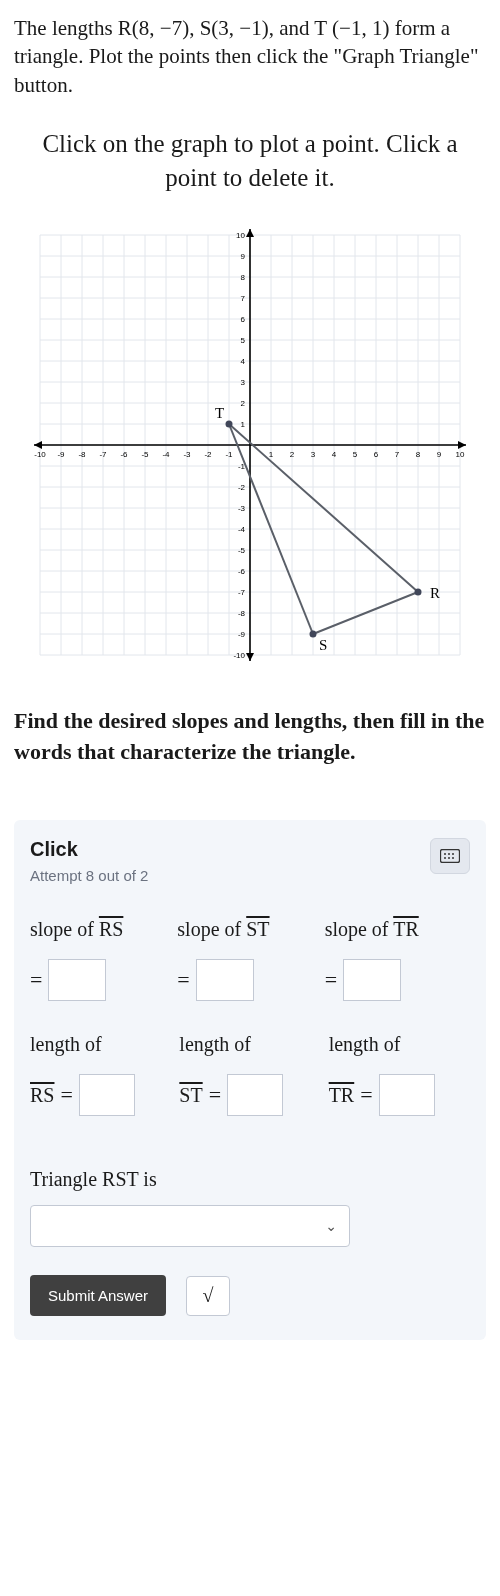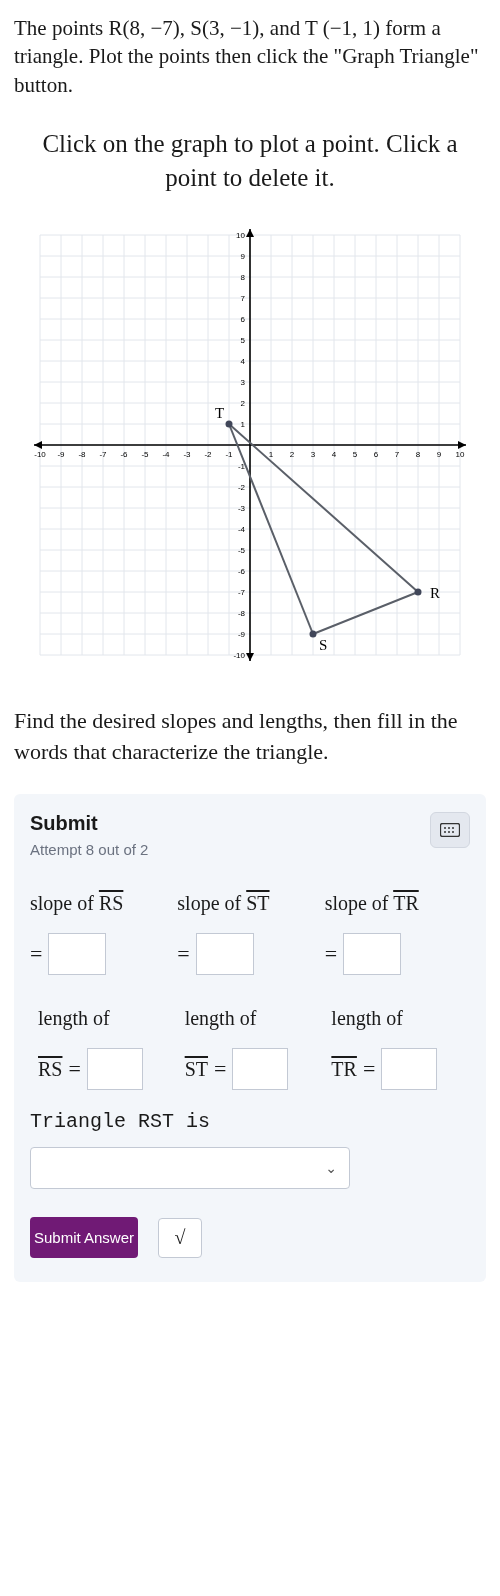--- a/index.html
+++ b/index.html
@@ -8,21 +8,21 @@
     padding: 14px;
     font-family: Georgia, 'Times New Roman', serif;
     font-size: 21px;
     color: #1a1a1a;
     width: 500px;
     background: #fff;
   }
   .question-text { line-height: 1.35; margin-bottom: 28px; }
   .instruction { text-align: center; font-size: 25px; margin: 0 24px 30px; line-height: 1.35; }
   .graph-wrap { display:flex; justify-content:center; margin-bottom: 40px; }
-  .prompt2 { font-size: 22px; line-height:1.45; margin: 20px 0 26px; }
+  .prompt2 { font-size: 22px; line-height:1.45; margin: 20px 0 52px; font-weight: bold; }
   .answer-card {
     background: #f3f6fa;
     border-radius: 6px;
     padding: 18px 16px 24px;
   }
   .answer-header { display:flex; align-items:flex-start; justify-content:space-between; }
   .answer-title { font-weight: bold; font-size: 20px; font-family: -apple-system, Arial, sans-serif; }
   .attempt { color:#6b7280; font-size:15px; margin-top:6px; font-family: -apple-system, Arial, sans-serif; }
   .keypad-btn {
     width: 40px; height: 36px;
@@ -35,55 +35,55 @@
   .row3 { display:flex; gap: 2px; margin-top: 34px; }
   .col3 { flex:1; font-size: 20px; }
   .overline { text-decoration: overline; }
   .input-row { display:flex; align-items:center; margin-top:18px; gap:6px;}
   .eq { font-size:22px; }
   .field {
     width: 58px; height: 42px;
     background:#fff; border:1px solid #c3c9d4;
     display:inline-block;
   }
-  .row-lengths { display:flex; gap:8px; margin-top:32px;margin-left:8px; }
+  .row-lengths { display:flex; gap:8px; margin-top:32px; }
   .len-col { flex:1; font-size:20px; }
   .len-input-row { display:flex; align-items:center; margin-top:18px; gap:6px; white-space:nowrap; }
   .len-input-row .field { width:56px; }
-  .triangle-is { margin-top:20px; font-size:20px;font-family:Liberation Mono, monospace; }
+  .triangle-is { margin-top:52px; font-size:20px; }
   .select {
     margin-top:14px;
     width: 320px; height:42px;
     background:#fff; border:1px solid #c3c9d4; border-radius:4px;
     display:flex; align-items:center; justify-content:flex-end;
     padding: 0 12px; cursor:pointer;
     font-family: -apple-system, Arial, sans-serif;
   }
   .chevron { font-size:14px; color:#555; }
   .bottom-row { display:flex; align-items:center; gap:20px; margin-top:28px; }
   .submit-btn {
-    background:#701a75; color:#fff;
+    background:#404040; color:#fff;
     font-family: -apple-system, Arial, sans-serif;
     font-size:15px;
-    padding:12px 4px;
+    padding:12px 18px;
     border:none; border-radius:4px;
     cursor:pointer;
   }
   .sqrt-btn {
     width:44px; height:40px;
     background:#fff; border:1px solid #c3c9d4; border-radius:4px;
     display:flex; align-items:center; justify-content:center;
     font-size:20px; cursor:pointer;
   }
 </style>
 </head>
 <body>
 
 <div class="question-text">
-  <span>The points </span><span>R(8, −7), S(3, −1),</span><span> and T </span><span>(−1, 1)</span><span> form a triangle. Plot the points then click the "Graph Triangle" button.</span>
+  <span>The lengths </span><span>R(8, −7), S(3, −1),</span><span> and T </span><span>(−1, 1)</span><span> form a triangle. Plot the points then click the "Graph Triangle" button.</span>
 </div>
 
 <div class="instruction">Click on the graph to plot a point. Click a point to delete it.</div>
 
 <div class="graph-wrap">
   <svg id="graph" width="440" height="440" viewBox="0 0 440 440">
       <line x1="10" y1="430" x2="10" y2="10" stroke="#e2e6ec" stroke-width="1"></line>
       <line x1="31" y1="430" x2="31" y2="10" stroke="#e2e6ec" stroke-width="1"></line>
       <line x1="52" y1="430" x2="52" y2="10" stroke="#e2e6ec" stroke-width="1"></line>
       <line x1="73" y1="430" x2="73" y2="10" stroke="#e2e6ec" stroke-width="1"></line>
@@ -181,21 +181,21 @@
       <circle cx="388" cy="367" r="3.5" fill="#404659"></circle>
       <text x="400" y="373" font-size="15" font-family="Georgia" fill="#000">R</text>
     </svg>
 </div>
 
 <div class="prompt2">Find the desired slopes and lengths, then fill in the words that characterize the triangle.</div>
 
 <div class="answer-card">
   <div class="answer-header">
     <div>
-      <div class="answer-title">Submit</div>
+      <div class="answer-title">Click</div>
       <div class="attempt">Attempt 8 out of 2</div>
     </div>
     <div class="keypad-btn">
       <svg width="20" height="14" viewBox="0 0 20 14">
         <rect x="0.5" y="0.5" width="19" height="13" rx="2" fill="none" stroke="#333" stroke-width="1.3"></rect>
         <circle cx="5" cy="5" r="1" fill="#333"></circle>
           <circle cx="9" cy="5" r="1" fill="#333"></circle>
           <circle cx="13" cy="5" r="1" fill="#333"></circle>
         <circle cx="5" cy="9" r="1" fill="#333"></circle>
           <circle cx="9" cy="9" r="1" fill="#333"></circle>

